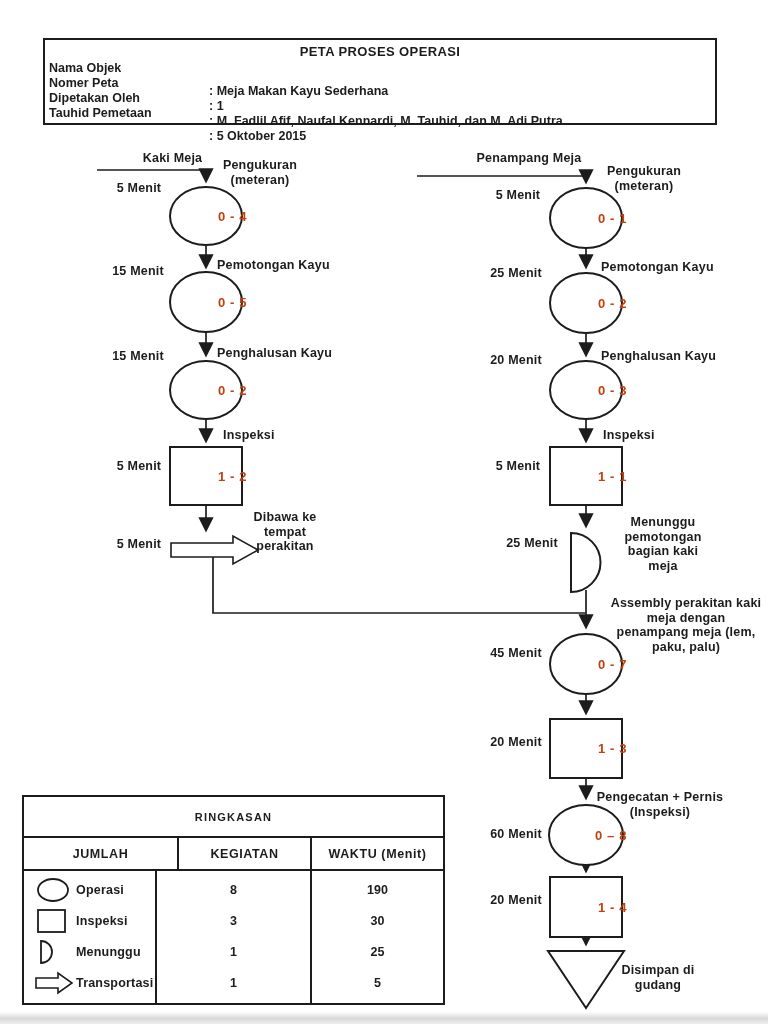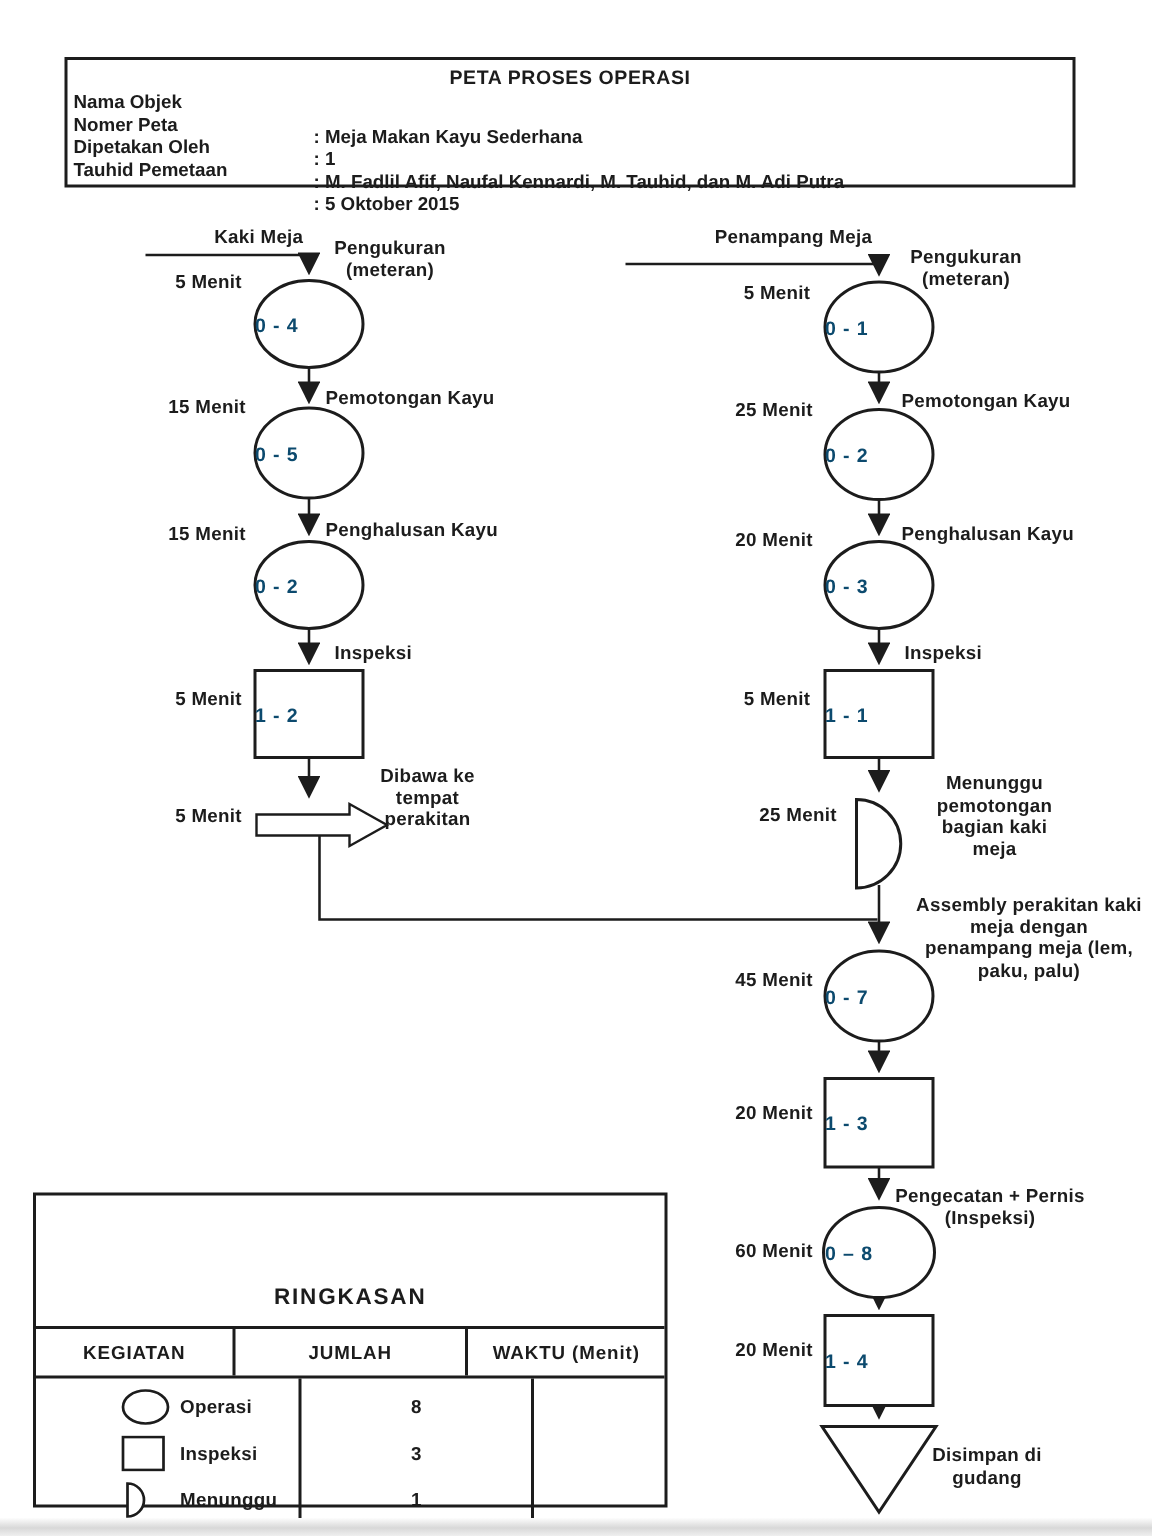--- a/index.html
+++ b/index.html
@@ -2,38 +2,38 @@
 <html><head>
 <meta charset="utf-8">
 <style>
   html,body{margin:0;padding:0;background:#fff;}
   #page{position:relative;width:768px;height:1024px;background:#ffffff;overflow:hidden;
         font-family:"Liberation Sans",sans-serif;color:#1c1c1c;}
   .abs{position:absolute;}
   .lbl{position:absolute;font-weight:bold;font-size:12.5px;line-height:14.5px;letter-spacing:.2px;color:#1c1c1c;}
   .ctr{text-align:center;}
   .ml{white-space:pre-line;}
-  .code{position:absolute;width:77px;text-align:left;font-weight:bold;font-size:13px;letter-spacing:.6px;color:#0c4a6e;}
+  .code{position:absolute;width:77px;text-align:right;font-weight:bold;font-size:13px;letter-spacing:.6px;color:#c2410c;}
   
   #hdr{position:absolute;left:43px;top:38px;width:674px;height:87px;border:2px solid #1c1c1c;box-sizing:border-box;background:#fff;}
   #hdr .title{position:absolute;left:0;right:0;top:4px;text-align:center;font-weight:bold;font-size:13px;letter-spacing:.4px;}
   .hrow{position:absolute;left:4px;right:4px;height:15px;font-weight:bold;font-size:12.5px;line-height:15px;}
   .hrow .hl{position:absolute;left:0;}
   .hrow .hv{position:absolute;left:160px;margin-top:23px;}
   
   .cn{stroke:#1c1c1c;stroke-width:1.7;fill:none;}
   .sh{fill:#ffffff;stroke:#1c1c1c;stroke-width:2;}
   .sh2{fill:#ffffff;stroke:#1c1c1c;stroke-width:1.6;}
   
   #tbl{position:absolute;left:22px;top:795px;width:423px;height:210px;border:2px solid #1c1c1c;box-sizing:border-box;background:#fff;}
   #tbl .ttl{height:41px;border-bottom:2px solid #1c1c1c;display:flex;align-items:center;justify-content:center;
-            font-weight:bold;font-size:15px;letter-spacing:1.2px;box-sizing:border-box;margin-top:48px;}
+            font-weight:bold;font-size:11px;letter-spacing:1.2px;box-sizing:border-box;}
   #tbl .hdrow{height:33px;border-bottom:2px solid #1c1c1c;display:flex;box-sizing:border-box;}
   #tbl .hc{display:flex;align-items:center;justify-content:center;font-weight:bold;font-size:12.5px;letter-spacing:.6px;box-sizing:border-box;}
-  #tbl .body{display:flex;height:132px;padding-left:44px;}
+  #tbl .body{display:flex;height:132px;}
   .c1{width:133px;border-right:2px solid #1c1c1c;box-sizing:border-box;}
   .c2{width:155px;border-right:2px solid #1c1c1c;box-sizing:border-box;}
   .c3{flex:1;box-sizing:border-box;}
   .srow{height:31px;display:flex;align-items:center;padding-left:10px;box-sizing:border-box;}
   .srow .sicon{flex:0 0 42px;display:flex;align-items:center;}
   .srow .slab{font-weight:bold;font-size:12.5px;letter-spacing:.2px;}
   .vrow{height:31px;display:flex;align-items:center;justify-content:center;font-weight:bold;font-size:12.5px;}
   .bpad{padding-top:3px;}
   #bottom-strip{position:absolute;left:0;top:1012px;width:768px;height:12px;
                 background:linear-gradient(180deg,#fdfdfd 0%,#d8d8d8 55%,#efefef 100%);}
@@ -170,22 +170,22 @@
 
   <div class="lbl ctr" style="left:482px;top:893px;width:68px">20 Menit</div>
   <div class="code" style="left:550px;top:900px">1 - 4</div>
 
   <div class="lbl ctr ml" style="left:610px;top:963px;width:96px">Disimpan di
 gudang</div>
 
   <div id="tbl">
     <div class="ttl">RINGKASAN</div>
     <div class="hdrow">
+      <div class="hc c2">JUMLAH</div>
       <div class="hc c1">KEGIATAN</div>
-      <div class="hc c2">JUMLAH</div>
       <div class="hc c3">WAKTU (Menit)</div>
     </div>
     <div class="body">
       <div class="c1 bpad">
         <div class="srow">
           <span class="sicon">
             <svg width="40" height="24">
                 <ellipse cx="19" cy="12" rx="15" ry="11" fill="#fff" stroke="#1c1c1c" stroke-width="1.8"></ellipse>
               </svg>
           </span>
@@ -215,17 +215,23 @@
           </span>
           <span class="slab">Transportasi</span>
         </div>
       </div>
       <div class="c2 bpad">
         <div class="vrow">8</div>
         <div class="vrow">3</div>
         <div class="vrow">1</div>
         <div class="vrow">1</div>
       </div>
+      <div class="c3 bpad">
+        <div class="vrow">190</div>
+        <div class="vrow">30</div>
+        <div class="vrow">25</div>
+        <div class="vrow">5</div>
+      </div>
     </div>
   </div>
 
   <div id="bottom-strip"></div>
 </div>
 
 </body></html>

